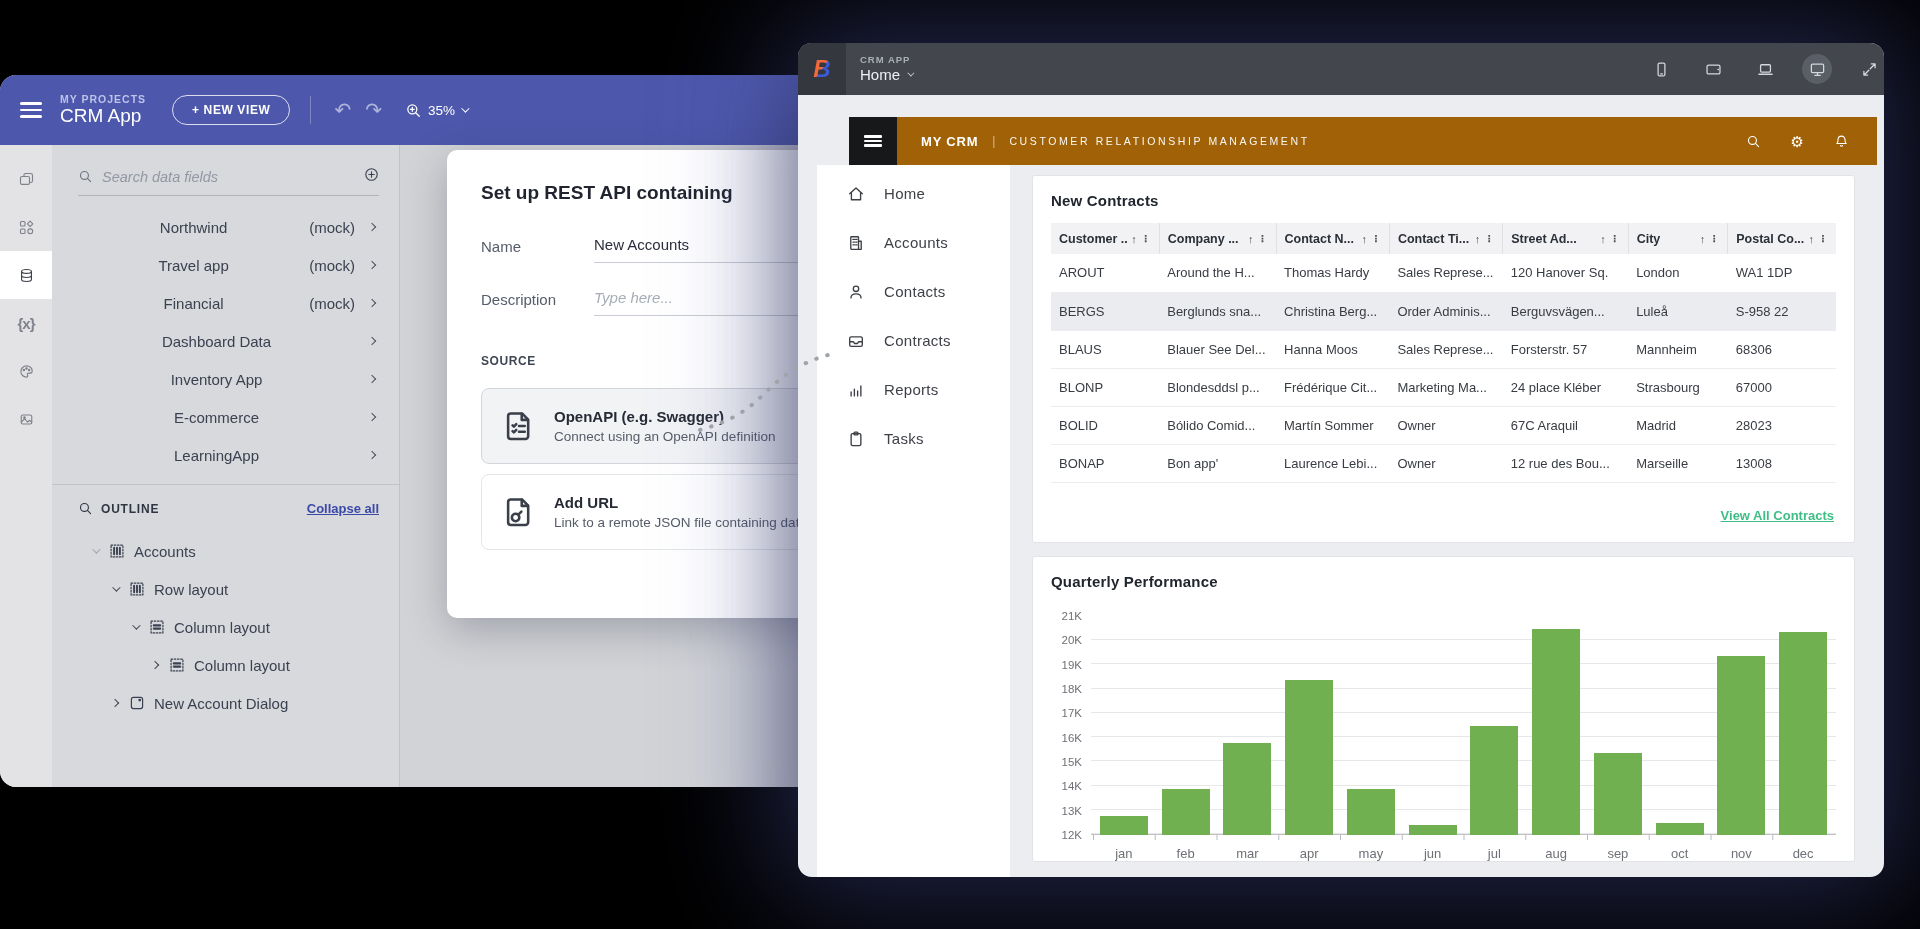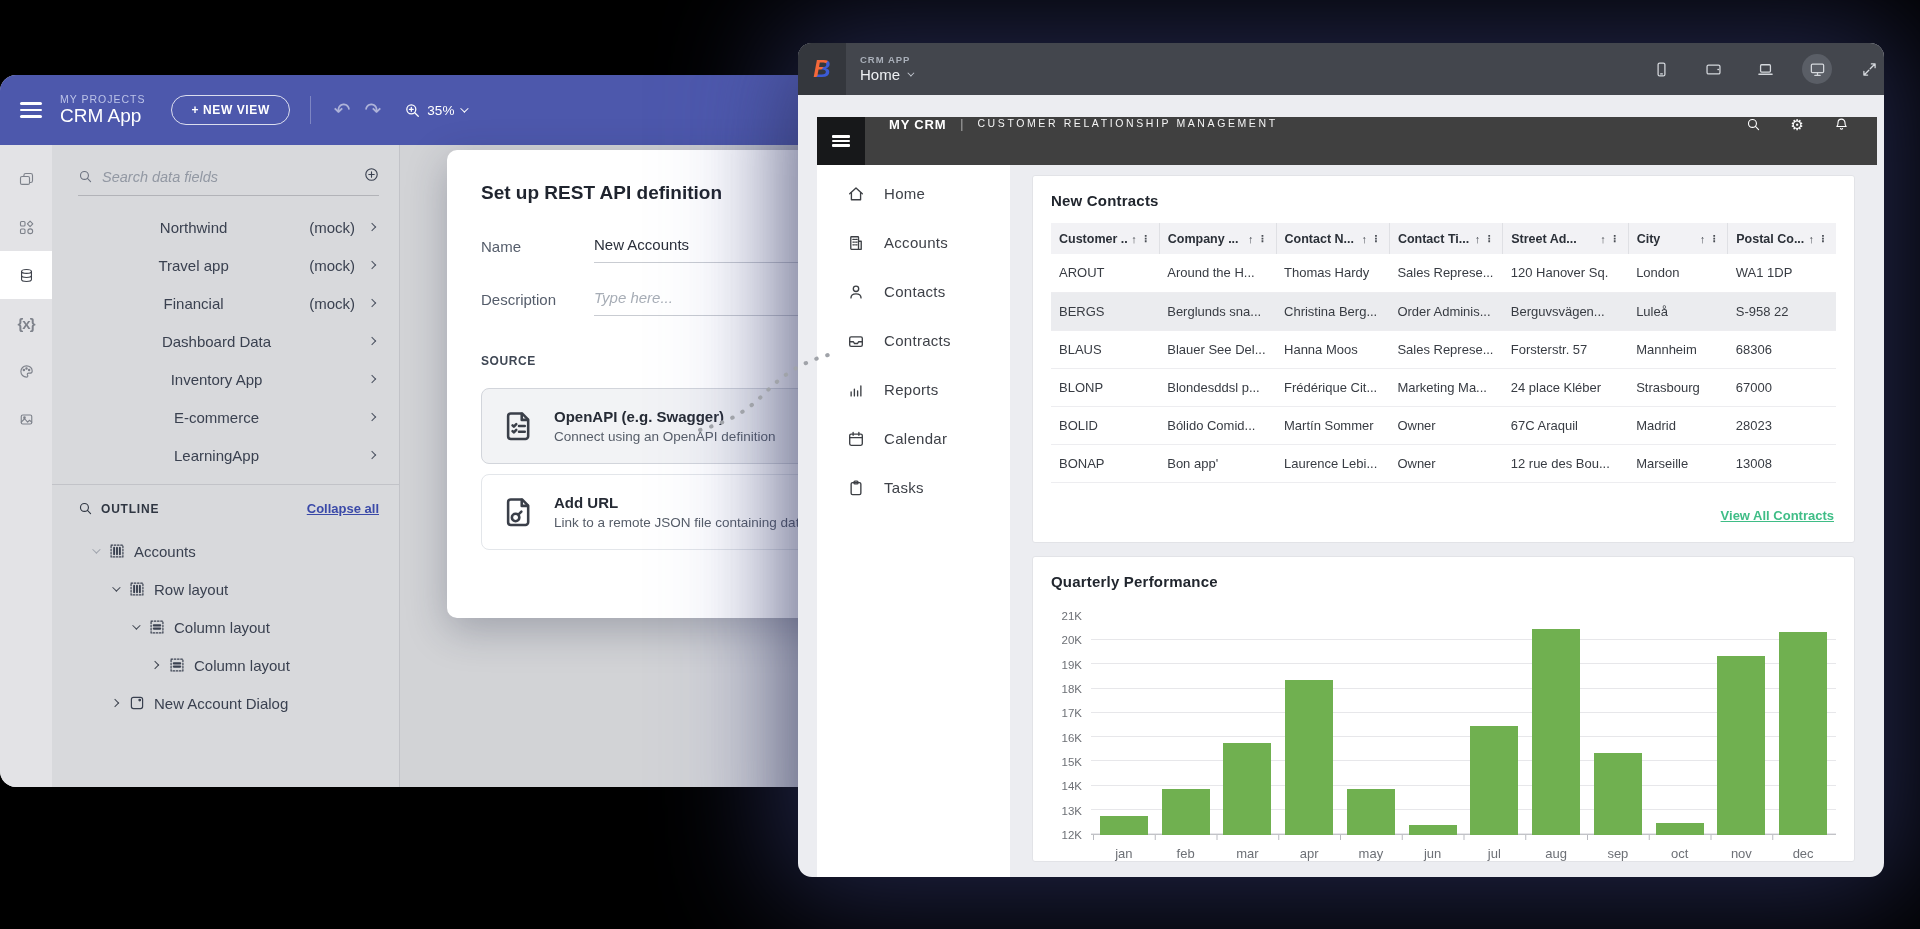--- a/index.html
+++ b/index.html
@@ -7,21 +7,21 @@
   body{font-family:"Liberation Sans","DejaVu Sans",sans-serif;-webkit-font-smoothing:antialiased;}
   #stage{position:relative;width:1920px;height:929px;background:#000;overflow:hidden;}
 
   
   .win-left{position:absolute;left:0;top:75px;width:1100px;height:712px;border-radius:16px;
     background:#d2d3d6;overflow:hidden;box-shadow:0 20px 60px rgba(0,0,0,.5);}
   .b-topbar{height:70px;background:#4d58ac;display:flex;align-items:center;padding:0 18px 0 20px;color:#fff;}
   .hamburger{width:22px;display:flex;flex-direction:column;gap:4px;cursor:pointer;}
   .hamburger i{display:block;height:2.5px;background:#fff;border-radius:2px;}
   .b-title-block{margin-left:18px;line-height:1.15;}
-  .b-eyebrow{font-size:10.5px;font-weight:normal;letter-spacing:1px;color:#bcc3e8;}
+  .b-eyebrow{font-size:10.5px;font-weight:bold;letter-spacing:1px;color:#bcc3e8;}
   .b-title{font-size:19px;color:#fff;}
   .pill-btn{margin-left:26px;border:1.6px solid rgba(255,255,255,.8);border-radius:17px;
     padding:7px 19px;font-size:12px;font-weight:bold;letter-spacing:.6px;color:#fff;background:transparent;cursor:pointer;}
   .b-div{width:1px;height:28px;background:rgba(255,255,255,.28);margin:0 16px 0 20px;}
   .histbtn{font-size:20px;color:rgba(255,255,255,.55);padding:0 7px;cursor:pointer;line-height:1;}
   .zoomgrp{display:flex;align-items:center;gap:6px;margin-left:16px;cursor:pointer;}
   .zoomgrp .zlabel{font-size:13.5px;}
   .chev{display:inline-block;width:6px;height:6px;border-right:1.8px solid currentColor;border-bottom:1.8px solid currentColor;}
   .chev.down{transform:rotate(45deg) translateY(-2px);}
   .chev.right{transform:rotate(-45deg);}
@@ -94,21 +94,21 @@
   .p-div{width:1px;height:24px;background:rgba(255,255,255,.22);}
   .flagbtn svg{width:16px;height:16px;color:#d4d7dc;cursor:pointer;}
   .codeview{display:flex;align-items:center;gap:9px;cursor:pointer;}
   .cv-label{font-size:10.5px;font-weight:bold;letter-spacing:.5px;color:#e8eaee;}
   .toggle{width:38px;height:18px;border:1.5px solid #8d929b;border-radius:10px;position:relative;}
   .toggle .knob{position:absolute;left:2px;top:1.5px;width:12px;height:12px;border-radius:50%;background:#9aa0a8;}
   .editbtn{background:#2ca26e;color:#fff;font-size:11.5px;font-weight:bold;letter-spacing:.8px;
     border:none;border-radius:15px;padding:8px 22px;cursor:pointer;}
 
   .app{position:absolute;left:19px;right:7px;top:74px;bottom:0;display:flex;flex-direction:column;}
-  .crm-header{height:48px;background:#404040;display:flex;align-items:flex-start;flex:none;}
+  .crm-header{height:48px;background:#a16207;display:flex;align-items:center;flex:none;margin-left:32px;}
   .crm-burger{width:48px;height:48px;background:#17181a;display:flex;align-items:center;justify-content:center;flex:none;cursor:pointer;}
   .crm-burger i{display:block;height:2.5px;width:18px;background:#fff;border-radius:1px;margin:2px 0;}
   .crm-brand{margin-left:24px;font-size:13px;font-weight:bold;letter-spacing:.8px;color:#fff;}
   .crm-sep{margin:0 14px;color:rgba(255,255,255,.55);font-size:12px;}
   .crm-sub{font-size:10.5px;letter-spacing:2.6px;color:rgba(255,255,255,.95);}
   .crm-hicons{margin-left:auto;display:flex;align-items:center;gap:30px;padding-right:28px;color:#fff;}
   .crm-hicons svg{width:15px;height:15px;cursor:pointer;}
   .crm-hicons .gearchar{font-size:15px;line-height:1;cursor:pointer;}
   .app-body{flex:1;display:flex;min-height:0;}
   .crm-side{width:193px;background:#fff;flex:none;padding-top:4px;}
@@ -345,21 +345,21 @@
               </span>
               <span class="tl">New Account Dialog</span>
             </div>
           </div>
       </div>
       <div class="canvas"></div>
     </div>
   </div>
 
   <div class="modal">
-    <div class="m-title">Set up REST API definition</div>
+    <div class="m-title">Set up REST API containing</div>
     <div class="m-row">
       <div class="m-label">Name</div>
       <div class="m-field">New Accounts</div>
     </div>
     <div class="m-row">
       <div class="m-label">Description</div>
       <div class="m-field placeholder">Type here...</div>
     </div>
     <div class="m-source">SOURCE</div>
     <div id="srcopts">
@@ -516,29 +516,20 @@
               </span>
               <span class="lbl">Contracts</span>
             </div>
             <div class="navitem">
               <span style="width:18px;height:18px;flex:none;color:#3c3f44">
                 <svg viewBox="0 0 20 20" fill="none" stroke="currentColor" stroke-width="1.5" stroke-linecap="round" stroke-linejoin="round" style="width:100%;height:100%;display:block">
                   <path d="M4.6 16.6v-4.4M8.2 16.6V9M11.8 16.6v-5.6M15.4 16.6V5.6"></path>
                 </svg>
               </span>
               <span class="lbl">Reports</span>
-            </div>
-            <div class="navitem">
-              <span style="width:18px;height:18px;flex:none;color:#3c3f44">
-                <svg viewBox="0 0 20 20" fill="none" stroke="currentColor" stroke-width="1.5" stroke-linecap="round" stroke-linejoin="round" style="width:100%;height:100%;display:block">
-                  <rect x="3" y="4.6" width="14" height="12.4" rx="1.6"></rect>
-                  <path d="M3 8.4h14M6.8 2.8v3M13.2 2.8v3"></path>
-                </svg>
-              </span>
-              <span class="lbl">Calendar</span>
             </div>
             <div class="navitem">
               <span style="width:18px;height:18px;flex:none;color:#3c3f44">
                 <svg viewBox="0 0 20 20" fill="none" stroke="currentColor" stroke-width="1.5" stroke-linecap="round" stroke-linejoin="round" style="width:100%;height:100%;display:block">
                   <rect x="4.6" y="4" width="10.8" height="13.4" rx="1.6"></rect>
                   <rect x="7.8" y="2.4" width="4.4" height="3" rx="1"></rect>
                 </svg>
               </span>
               <span class="lbl">Tasks</span>
             </div>

